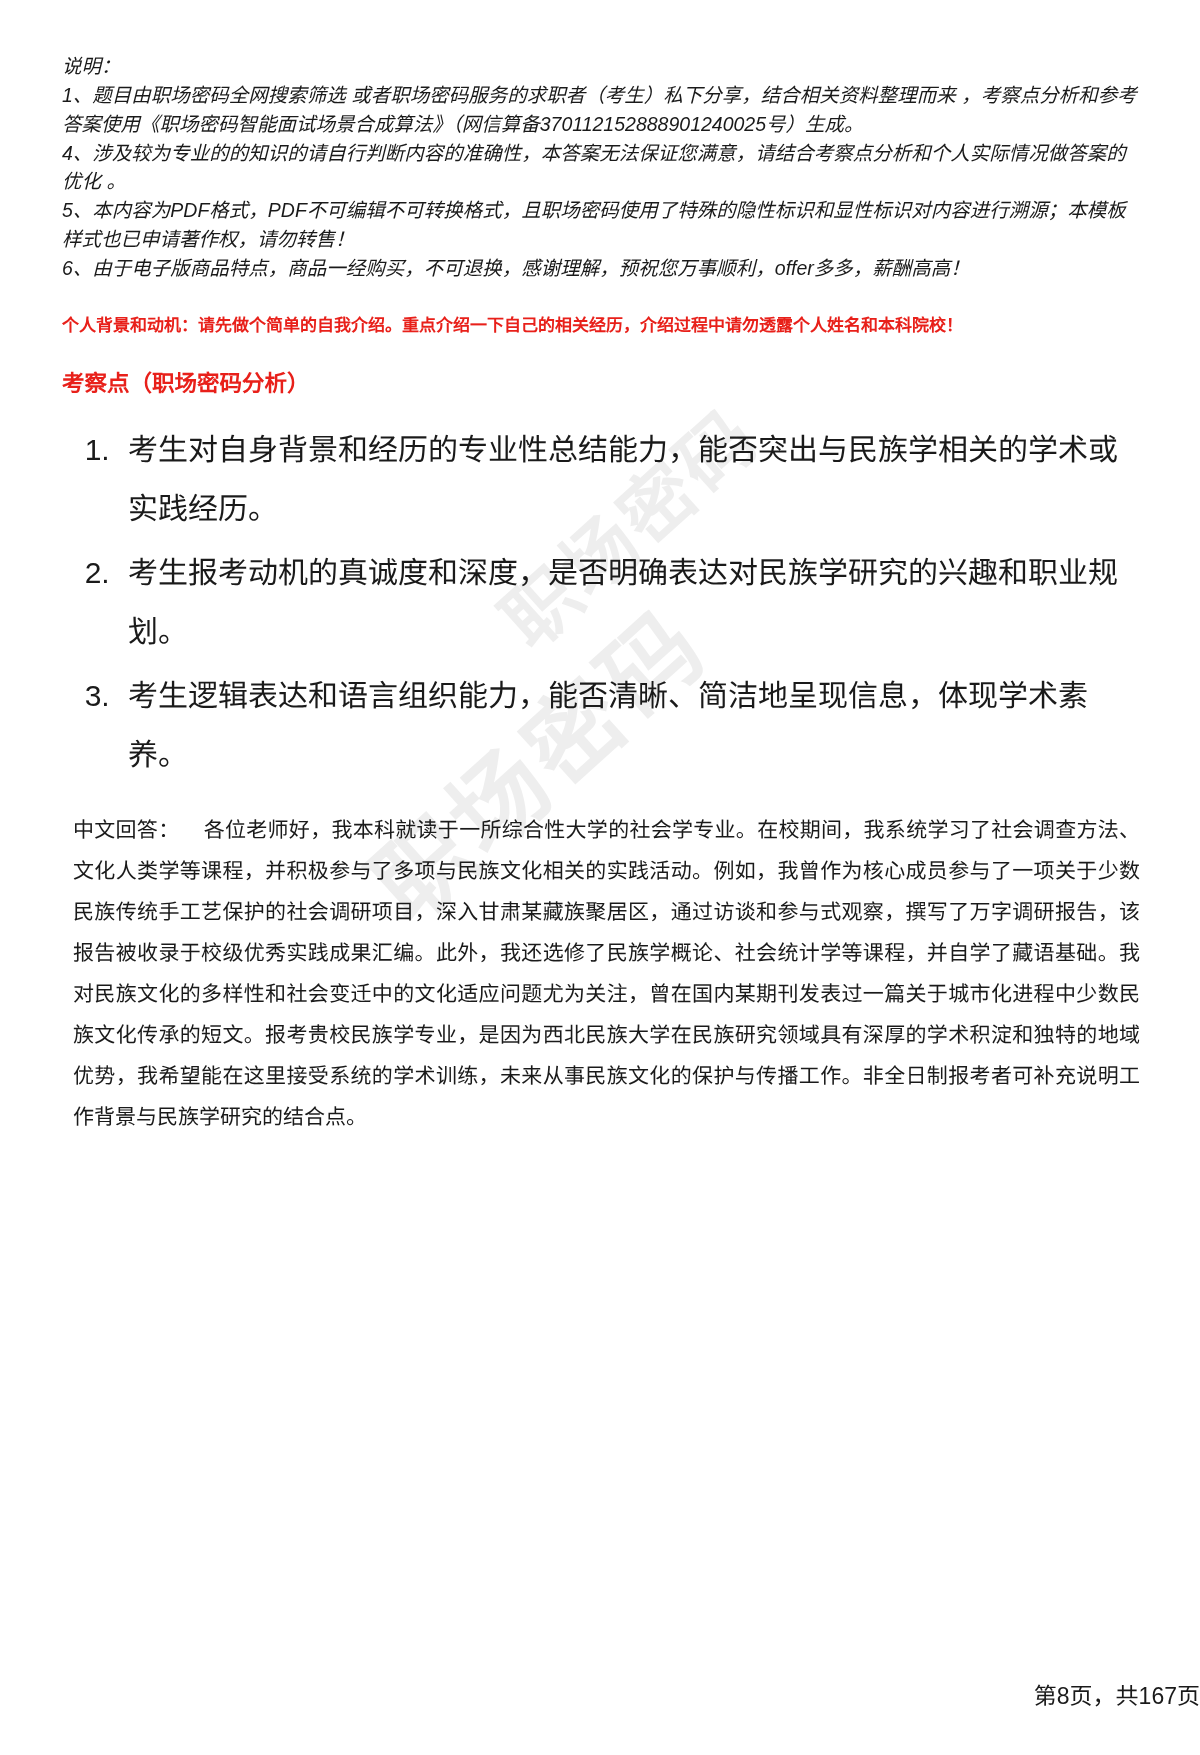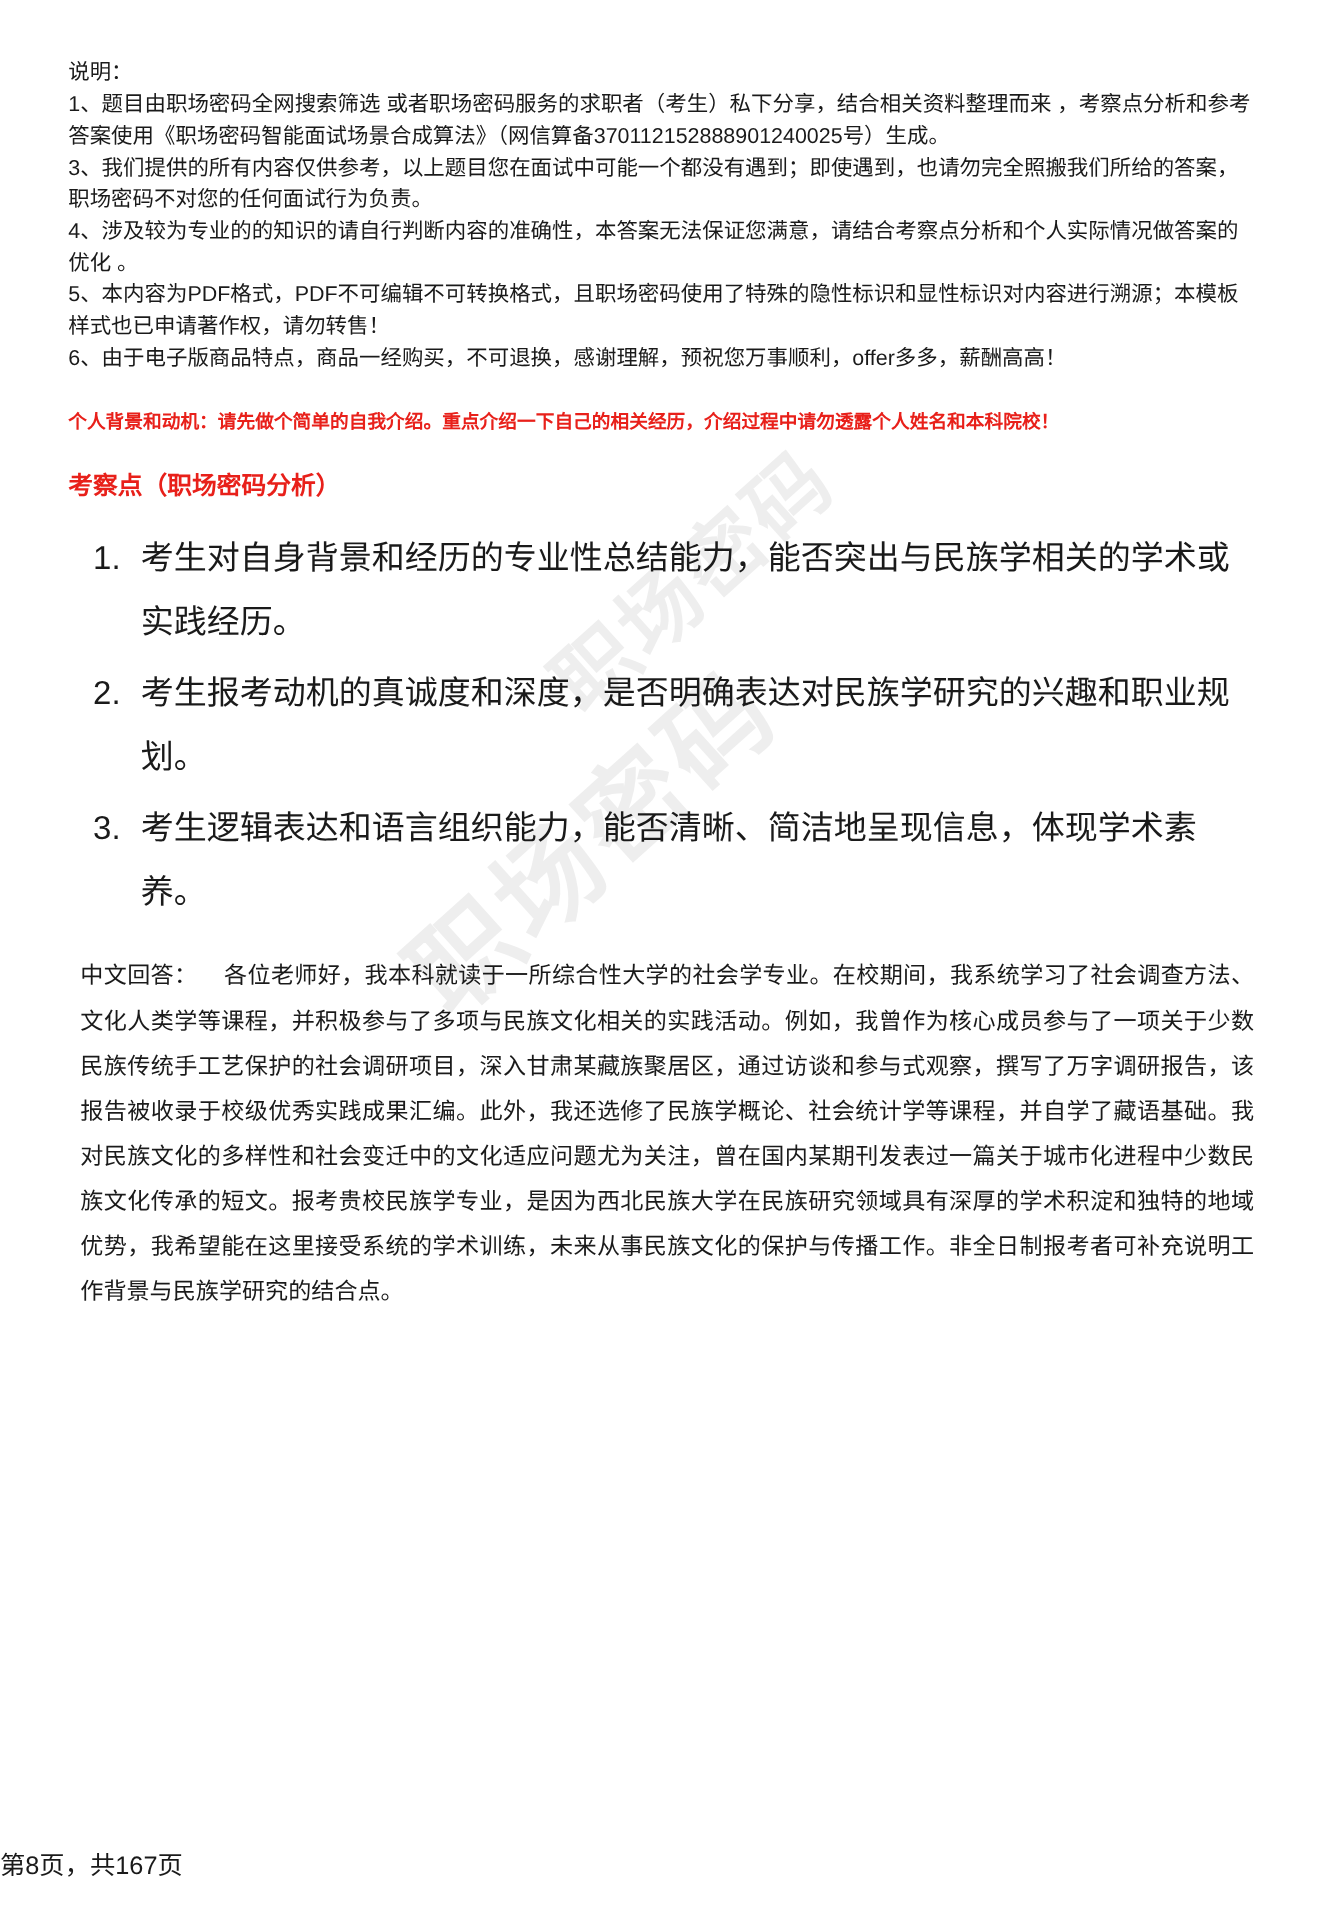--- a/index.html
+++ b/index.html
@@ -53,20 +53,21 @@
     left: 470px;
     top: 470px;
     letter-spacing: 4px;
   }
   .notice {
     font-size: 19.5px;
     line-height: 1.48;
     color: #1a1a1a;
     position: relative;
     z-index: 10;
+    font-style: italic;
   }
   .notice .nline {
     margin: 0;
   }
   .notice .nitem {
     margin: 0;
     text-indent: 0;
   }
   .q-title {
     margin: 30px 0 0 0;
@@ -107,40 +108,39 @@
   }
   .answer .lead-gap {
     display: inline-block;
     width: 24px;
   }
   .footer {
     position: absolute;
     left: 0;
     bottom: 44px;
     width: 1200px;
-    text-align: left;
+    text-align: right;
     font-size: 23px;
     color: #1a1a1a;
     z-index: 10;
   }
 </style>
 </head>
 <body>
 
 <div class="page">
 
   <div class="watermark">
     <span class="wm2">职场密码</span>
     <span class="wm1">职场密码</span>
   </div>
 
   <div class="notice">
     <p class="nline">说明：</p>
     <p class="nitem">1、题目由职场密码全网搜索筛选 或者职场密码服务的求职者（考生）私下分享，结合相关资料整理而来 ，考察点分析和参考答案使用《职场密码智能面试场景合成算法》（网信算备370112152888901240025号）生成。</p>
-    <p class="nitem">3、我们提供的所有内容仅供参考，以上题目您在面试中可能一个都没有遇到；即使遇到，也请勿完全照搬我们所给的答案，职场密码不对您的任何面试行为负责。</p>
     <p class="nitem">4、涉及较为专业的的知识的请自行判断内容的准确性，本答案无法保证您满意，请结合考察点分析和个人实际情况做答案的优化 。</p>
     <p class="nitem">5、本内容为PDF格式，PDF不可编辑不可转换格式，且职场密码使用了特殊的隐性标识和显性标识对内容进行溯源；本模板样式也已申请著作权，请勿转售！</p>
     <p class="nitem">6、由于电子版商品特点，商品一经购买，不可退换，感谢理解，预祝您万事顺利，offer多多，薪酬高高！</p>
   </div>
 
   <h1 class="q-title">个人背景和动机：请先做个简单的自我介绍。重点介绍一下自己的相关经历，介绍过程中请勿透露个人姓名和本科院校！</h1>
 
   <h2 class="section-head">考察点（职场密码分析）</h2>
 
   <ol class="points">

